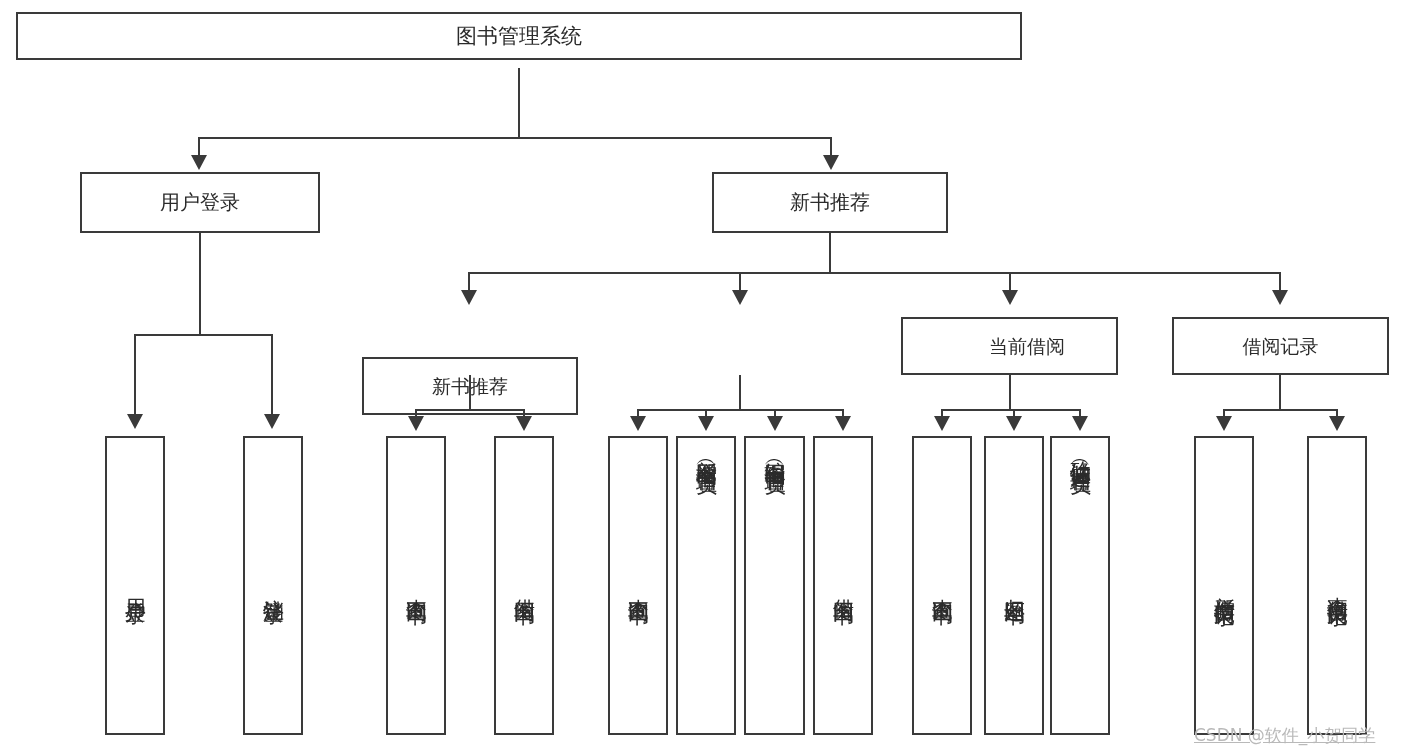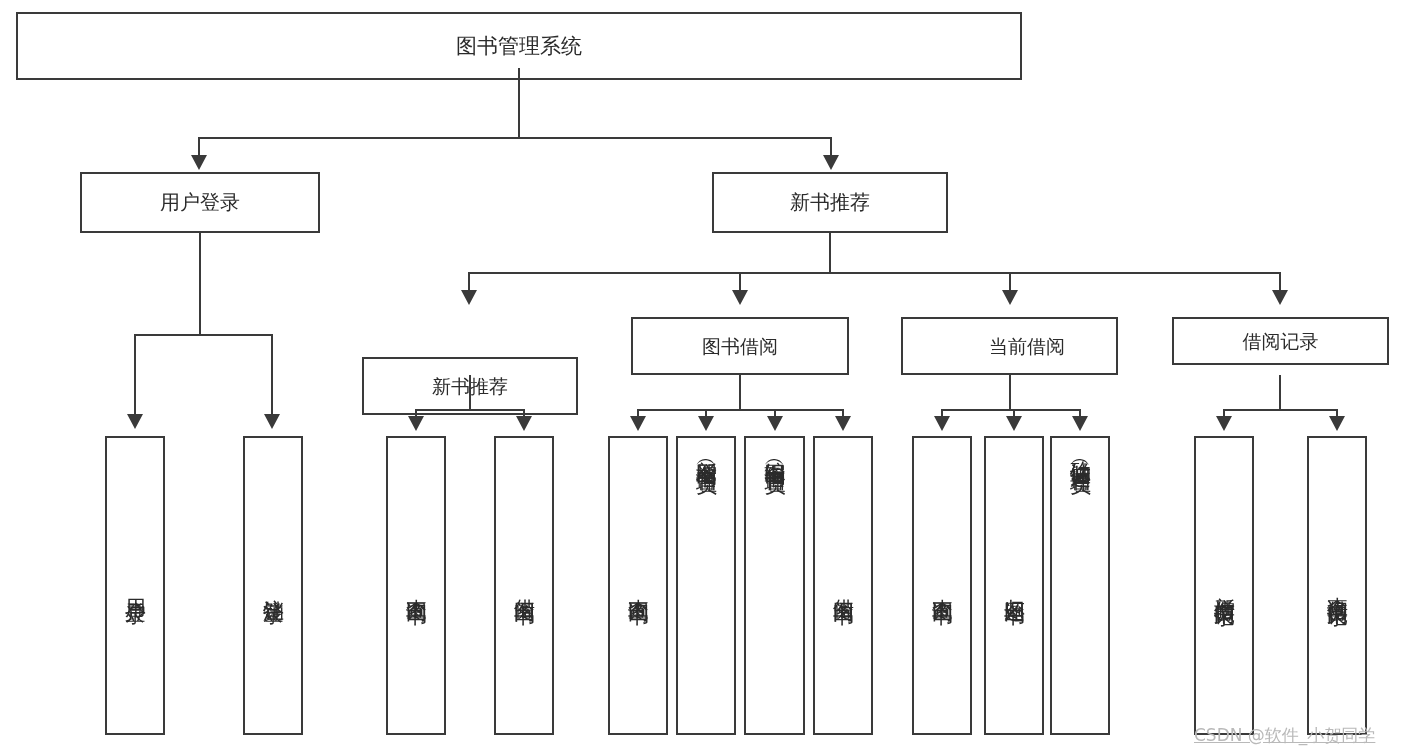--- a/index.html
+++ b/index.html
@@ -87,21 +87,21 @@
     font-size: 17px;
     white-space: nowrap;
     user-select: none;
   }
 </style>
 </head>
 <body>
 
 <div id="diagram-root">
 
-  <div class="node node-root" style="left:16px; top:12px; width:1006px; height:68px;">
+  <div class="node node-root" style="left:16px; top:12px; width:1006px; height:48px;">
     <span>图书管理系统</span>
   </div>
 
   <div class="vline" style="left:518px; top:68px; height:70px;"></div>
   <div class="hline" style="left:198px; top:137px; width:633px;"></div>
   <div class="vline" style="left:198px; top:137px; height:20px;"></div>
   <div class="arrow" style="left:191px; top:155px;"></div>
   <div class="vline" style="left:830px; top:137px; height:20px;"></div>
   <div class="arrow" style="left:823px; top:155px;"></div>
 
@@ -128,29 +128,26 @@
   <div class="arrow" style="left:732px; top:290px;"></div>
   <div class="vline" style="left:1009px; top:272px; height:20px;"></div>
   <div class="arrow" style="left:1002px; top:290px;"></div>
   <div class="vline" style="left:1279px; top:272px; height:20px;"></div>
   <div class="arrow" style="left:1272px; top:290px;"></div>
 
   <div class="node node-l3" style="left:362px; top:317px; width:216px; height:58px;margin-top:40px;">
     <span>新书推荐</span>
   </div>
 
-  <div class="node node-l3" style="left:631px; top:317px; width:218px; height:58px;">
-    <span>图书借阅</span>
-  </div>
 
   <div class="node node-l3" style="left:901px; top:317px; width:217px; height:58px;padding-left:35px;">
     <span>当前借阅</span>
   </div>
 
-  <div class="node node-l3" style="left:1172px; top:317px; width:217px; height:48px;align-items:center;">
+  <div class="node node-l3" style="left:1172px; top:317px; width:217px; height:58px;align-items:center;">
     <span>借阅记录</span>
   </div>
 
   <div class="vline" style="left:469px; top:375px; height:35px;"></div>
   <div class="hline" style="left:415px; top:409px; width:110px;"></div>
   <div class="vline" style="left:415px; top:409px; height:9px;"></div>
   <div class="arrow" style="left:408px; top:416px;"></div>
   <div class="vline" style="left:523px; top:409px; height:9px;"></div>
   <div class="arrow" style="left:516px; top:416px;"></div>
 

